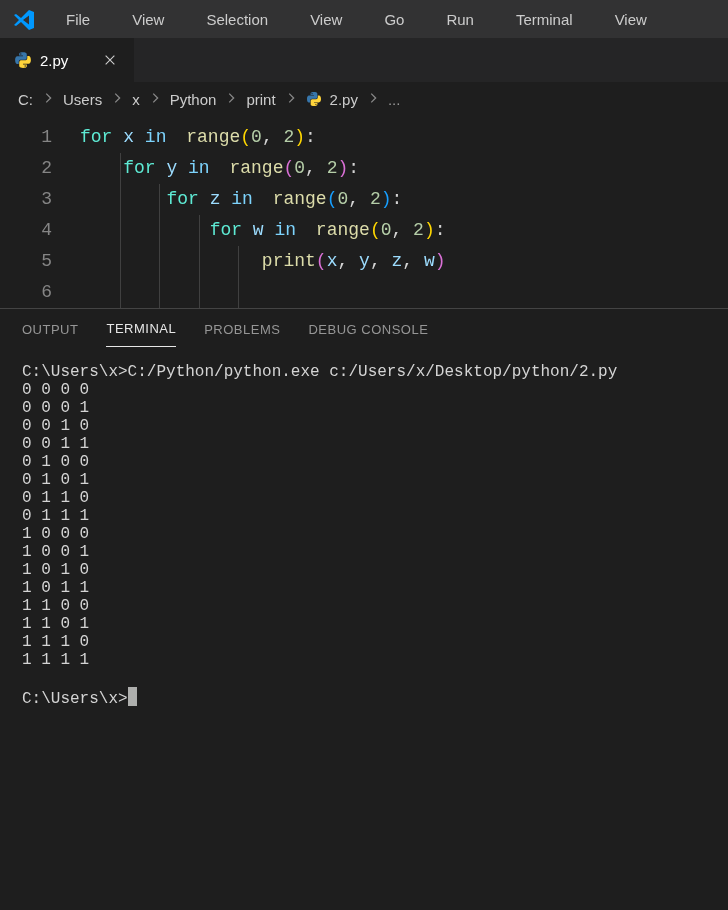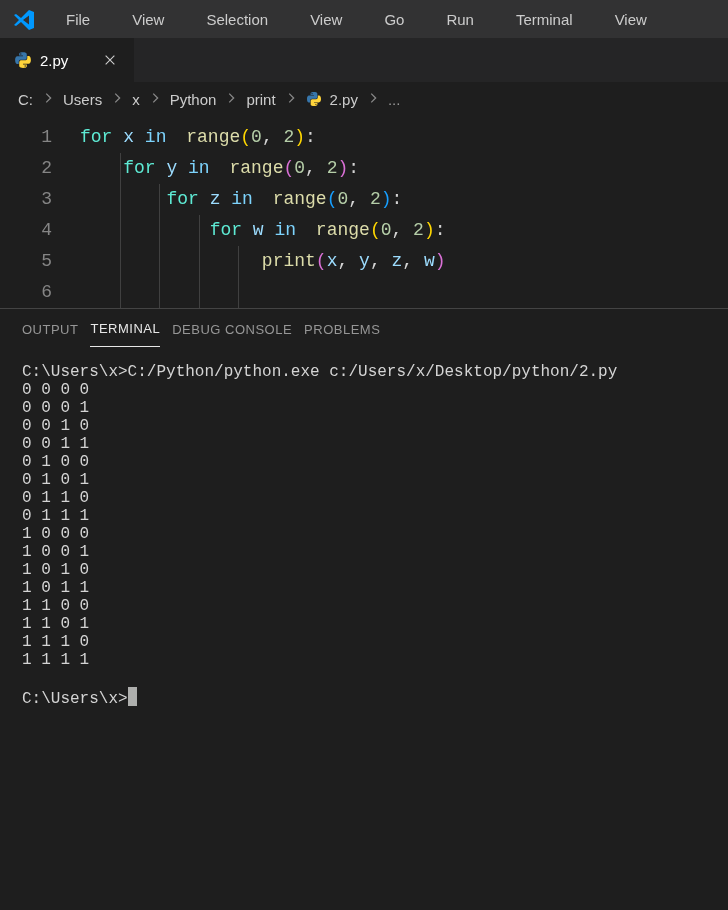--- a/index.html
+++ b/index.html
@@ -126,21 +126,21 @@
       background: #404040;
     }
     .panel {
       border-top: 1px solid #444;
       background: #1e1e1e;
     }
     .panel-tabs {
       height: 40px;
       display: flex;
       align-items: center;
-      gap: 12px;
+      gap: 28px;
       padding: 0 22px;
       font-size: 13px;
       color: #969696;
     }
     .panel-tab {
       padding: 10px 0;
       letter-spacing: 0.5px;
       cursor: pointer;
     }
     .panel-tab.active {
@@ -255,22 +255,22 @@
       <div>5</div>
       <div>6</div>
     </div>
   <div class="code" id="code"><div class="code-line"><span></span><span class="kw">for </span><span class="var">x </span><span class="op">in </span><span class="func">range</span><span class="paren">(</span><span class="num">0</span><span class="comma">, </span><span class="num">2</span><span class="paren">)</span><span class="punc">:</span></div><div class="code-line"><span>    </span><span class="kw">for </span><span class="var">y </span><span class="op">in </span><span class="func">range</span><span class="paren-p">(</span><span class="num">0</span><span class="comma">, </span><span class="num">2</span><span class="paren-p">)</span><span class="punc">:</span></div><div class="code-line"><span>        </span><span class="kw">for </span><span class="var">z </span><span class="op">in </span><span class="func">range</span><span class="paren-b">(</span><span class="num">0</span><span class="comma">, </span><span class="num">2</span><span class="paren-b">)</span><span class="punc">:</span></div><div class="code-line"><span>            </span><span class="kw">for </span><span class="var">w </span><span class="op">in </span><span class="func">range</span><span class="paren">(</span><span class="num">0</span><span class="comma">, </span><span class="num">2</span><span class="paren">)</span><span class="punc">:</span></div><div class="code-line"><span>                </span><span class="func">print</span><span class="paren-p">(</span><span class="var">x</span><span class="comma">, </span><span class="var">y</span><span class="comma">, </span><span class="var">z</span><span class="comma">, </span><span class="var">w</span><span class="paren-p">)</span></div><div class="code-line"><span></span></div><div class="indent-guides"><div class="guide" style="left: 39.6px; top: 31px; height: 155px;"></div><div class="guide" style="left: 79.2px; top: 62px; height: 124px;"></div><div class="guide" style="left: 118.8px; top: 93px; height: 93px;"></div><div class="guide" style="left: 158.4px; top: 124px; height: 62px;"></div></div></div>
 </div>
 
 <div class="panel">
   <div class="panel-tabs" id="panel-tabs">
       <div class="panel-tab">OUTPUT</div>
       <div class="panel-tab active">TERMINAL</div>
+      <div class="panel-tab">PROBLEMS</div>
       <div class="panel-tab">DEBUG CONSOLE</div>
-      <div class="panel-tab">PROBLEMS</div>
     </div>
   <div class="terminal" id="terminal"><span>C:\Users\x&gt;C:/Python/python.exe c:/Users/x/Desktop/python/2.py
 0 0 0 0
 0 0 0 1
 0 0 1 0
 0 0 1 1
 0 1 0 0
 0 1 0 1
 0 1 1 0
 0 1 1 1

